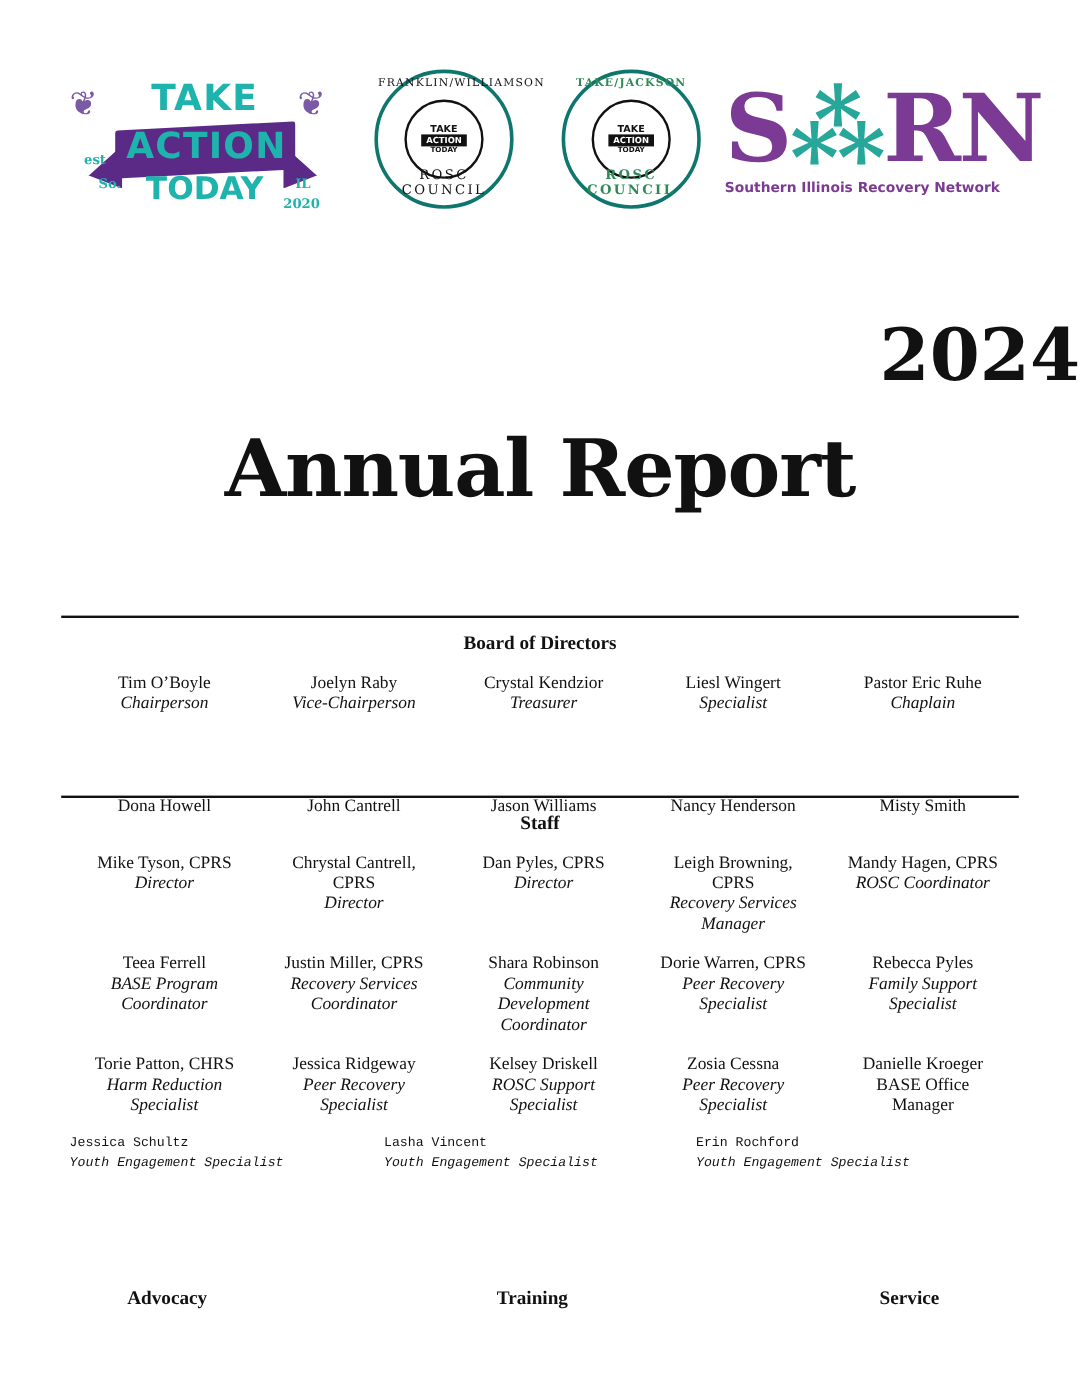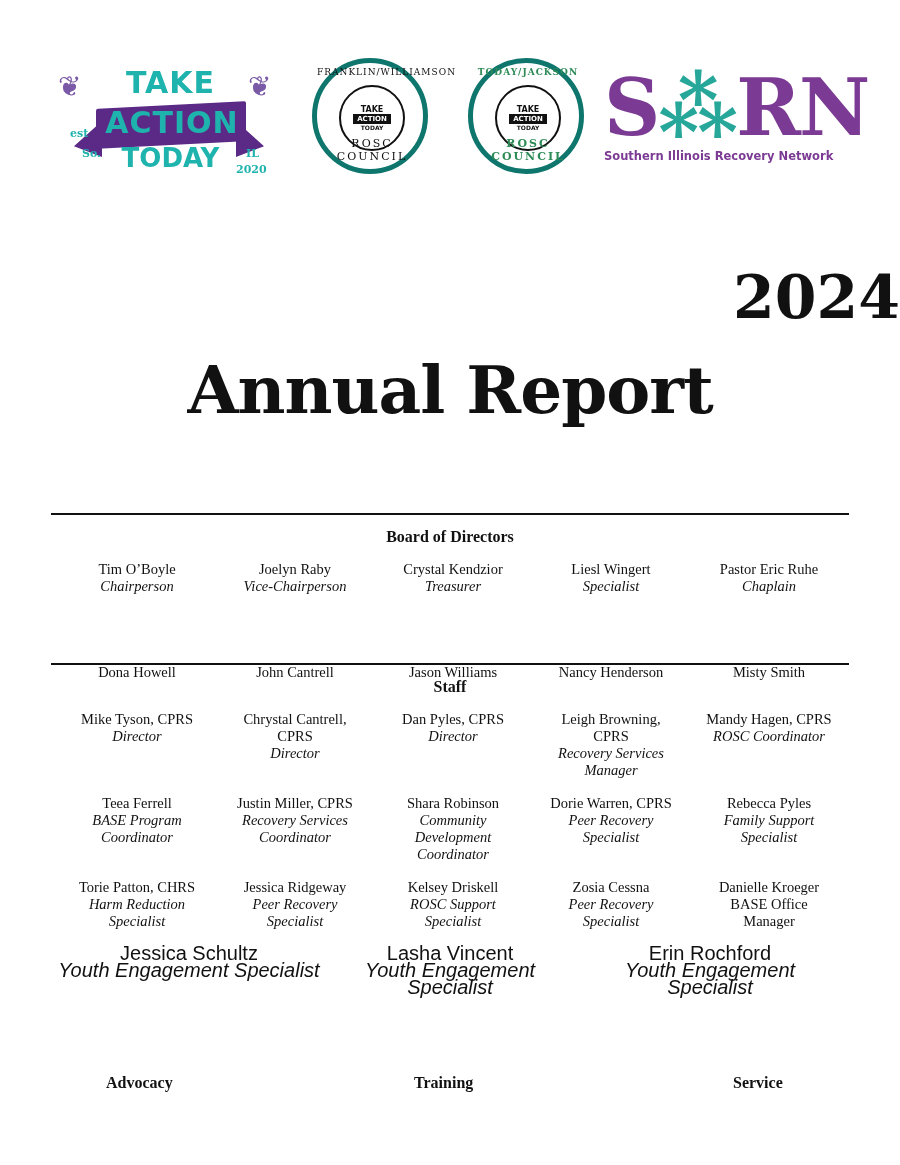--- a/index.html
+++ b/index.html
@@ -19,21 +19,21 @@
   .tat .action { position:absolute; left:40px; top:36px; width:148px; text-align:center;
     font-family:"DejaVu Sans", sans-serif; font-weight:bold; font-size:30px; color:#1fb3ad; line-height:40px; letter-spacing:1px; }
   .tat .today { position:absolute; left:60px; top:76px; width:105px; text-align:center;
     font-family:"DejaVu Sans", sans-serif; font-weight:bold; font-size:26px; color:#1fb3ad; line-height:30px; }
   .tat .est { position:absolute; left:12px; top:60px; color:#1fb3ad; font-size:11px; font-weight:bold; }
   .tat .so { position:absolute; left:24px; top:80px; color:#1fb3ad; font-size:11px; font-weight:bold; }
   .tat .yr { position:absolute; left:178px; top:60px; color:#1fb3ad; font-size:11px; font-weight:bold;margin-top:36px; }
   .tat .il { position:absolute; left:188px; top:80px; color:#1fb3ad; font-size:11px; font-weight:bold; }
   .tat .sprig { position:absolute; top:6px; color:#7a5aa6; font-size:28px; line-height:28px; }
   
-  .seal { width:116px; height:116px; border:5px solid #0f766e; border-radius:50%; box-sizing:border-box; top:3px; }
+  .seal { width:116px; height:116px; border:3px solid #0f766e; border-radius:50%; box-sizing:border-box; top:3px; }
   .seal .inner { position:absolute; left:22px; top:22px; width:66px; height:66px; border:2px solid #111; border-radius:50%; box-sizing:border-box;
     display:flex; flex-direction:column; align-items:center; justify-content:center; }
   .seal .mini-take { font-family:"DejaVu Sans", sans-serif; font-weight:bold; font-size:8px; line-height:9px; }
   .seal .mini-action { background:#111; color:#fff; font-family:"DejaVu Sans", sans-serif; font-weight:bold; font-size:7px; padding:1px 4px; line-height:8px; }
   .seal .mini-today { font-family:"DejaVu Sans", sans-serif; font-weight:bold; font-size:6px; line-height:8px; }
   .seal .arc-top { position:absolute; left:0; top:4px; width:110px; text-align:center; font-size:9px; letter-spacing:1px; }
   .seal .arc-bot { position:absolute; left:0; bottom:6px; width:110px; text-align:center; font-size:11px; letter-spacing:2px; }
   .seal1 { left:312px; }
   .seal2 { left:468px; }
   .seal2 .arc-top, .seal2 .arc-bot { color:#2e8b57; font-weight:bold; }
@@ -46,21 +46,21 @@
   .year { position:absolute; top:262px; left:0; width:900px; text-align:right;
     font-family:"DejaVu Serif", serif; font-weight:bold; font-size:60px; line-height:70px; }
   .title { position:absolute; top:350px; left:0; width:900px; text-align:center;
     font-family:"DejaVu Serif", serif; font-weight:bold; font-size:66px; line-height:80px; letter-spacing:-1px; }
 
   .rule { position:absolute; left:51px; width:798px; height:0; border-top:2px solid #111; }
   .section-title { position:absolute; left:0; width:900px; text-align:center; font-weight:bold; font-size:16px; font-family:"Liberation Serif", serif; }
   .grid5 { position:absolute; left:58px; width:790px; display:flex; }
   .grid5 .cell { width:158px; text-align:center; font-family:"Liberation Serif", serif; font-size:14.5px; line-height:17px; }
   .grid3 { position:absolute; left:58px; width:790px; display:flex; }
-  .grid3 .cell { text-align:center; font-family:Liberation Sans, sans-serif; font-size:20px; line-height:17px; }
+  .grid3 .cell { text-align:left; font-family:Liberation Mono, monospace; font-size:11px; line-height:17px; }
   .name { display:block; }
   .role { display:block; font-style:italic; }
   .role.plain { font-style:normal; }
   .footer { position:absolute; top:1074px; left:0; width:900px; height:22px; }
   .footer span { position:absolute; font-family:"Liberation Serif", serif; font-weight:bold; font-size:16px; }
 </style>
 </head>
 <body>
 
 <div class="logos">
@@ -84,21 +84,21 @@
     <div class="arc-top">FRANKLIN/WILLIAMSON</div>
     <div class="inner">
       <span class="mini-take">TAKE</span>
       <span class="mini-action">ACTION</span>
       <span class="mini-today">TODAY</span>
     </div>
     <div class="arc-bot">ROSC COUNCIL</div>
   </div>
 
   <div class="logo seal seal2">
-    <div class="arc-top">TODAY/JACKSON</div>
+    <div class="arc-top">TAKE/JACKSON</div>
     <div class="inner">
       <span class="mini-take">TAKE</span>
       <span class="mini-action">ACTION</span>
       <span class="mini-today">TODAY</span>
     </div>
     <div class="arc-bot">ROSC COUNCIL</div>
   </div>
 
   <div class="logo sirn">
     <div class="letters"><span>S</span><span class="fig">⁂</span><span>RN</span></div>

